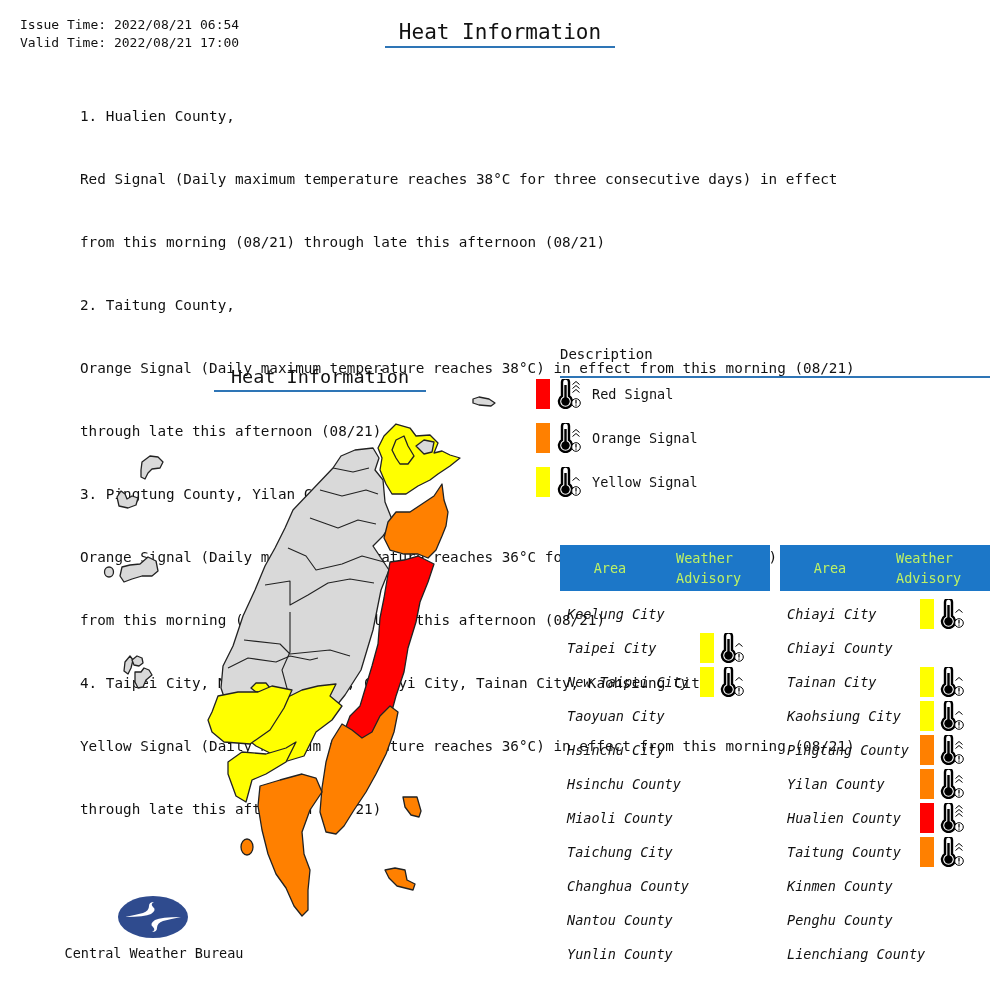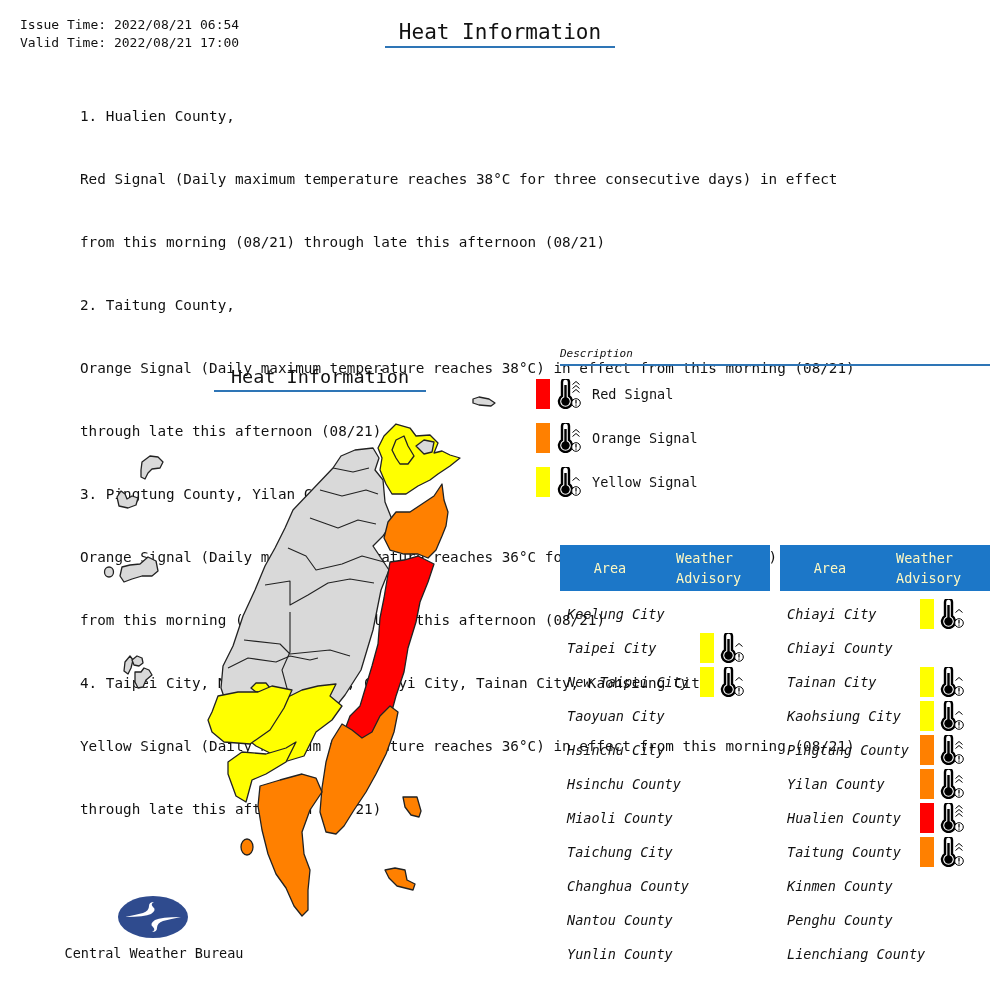--- a/index.html
+++ b/index.html
@@ -6,31 +6,31 @@
   html, body { width: 1000px; height: 1000px; background: #ffffff; overflow: hidden; }
   body { position: relative; font-family: "DejaVu Sans Mono", "Liberation Mono", monospace; color: #111; }
   .times { position: absolute; left: 20px; top: 16px; font-size: 13px; line-height: 18px; }
   .main-title { position: absolute; left: 385px; top: 18px; width: 230px; text-align: center; font-size: 21px; line-height: 28px; border-bottom: 2px solid #2e75b6; padding-bottom: 0; }
   .bulletin { position: absolute; left: 80px; top: 64px; font-size: 14.3px; line-height: 21px; white-space: pre; }
   .map-title { position: absolute; left: 214px; top: 364px; width: 212px; text-align: center; font-size: 18.5px; line-height: 26px; border-bottom: 2px solid #2e75b6; }
   .map { position: absolute; left: 95px; top: 390px; width: 410px; height: 530px; }
   .logo { position: absolute; left: 117px; top: 895px; width: 72px; height: 44px; }
   .bureau { position: absolute; left: 64px; top: 945px; width: 180px; text-align: center; font-size: 13.5px; }
 
-  .desc-title { position: absolute; left: 560px; top: 344px; width: 430px; font-size: 11px; line-height: 20px; border-bottom: 2px solid #2e75b6; padding-bottom: 0; font-style: italic; }
+  .desc-title { position: absolute; left: 560px; top: 344px; width: 430px; font-size: 14px; line-height: 20px; border-bottom: 2px solid #2e75b6; padding-bottom: 12px; }
   .legend { position: absolute; left: 536px; top: 372px; width: 430px; }
   .legend-row { display: flex; align-items: center; height: 44px; }
   .swatch { width: 14px; height: 30px; display: inline-block; }
   .legend-row .therm { margin-left: 6px; }
   .legend-label { margin-left: 8px; font-size: 13.5px; }
 
   .tbl { position: absolute; top: 545px; width: 210px; }
   .tbl.left { left: 560px; }
   .tbl.right { left: 780px; }
-  .thead { height: 46px; background: #1c77c8; color: #fef9c3; display: flex; align-items: center; font-size: 13.5px; }
+  .thead { height: 46px; background: #1c77c8; color: #bef264; display: flex; align-items: center; font-size: 13.5px; }
   .thead .c-area { width: 100px; text-align: center; }
   .thead .c-adv { width: 110px; padding-left: 16px; line-height: 20px; }
   .trow { height: 34px; display: flex; align-items: center; font-size: 13.5px; font-style: italic; }
   .trow:first-of-type { margin-top: 0; }
   .trow .name { width: 140px; padding-left: 7px; white-space: nowrap; }
   .trow .adv { display: flex; align-items: center; }
   .trow .swatch { width: 14px; height: 30px; }
   .trow .therm { margin-left: 5px; }
   .therm { width: 28px; height: 30px; display: inline-block; }
 </style>

